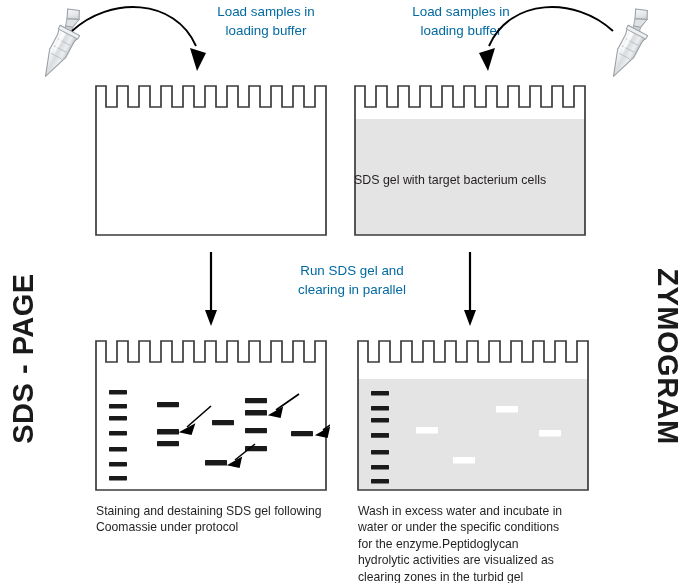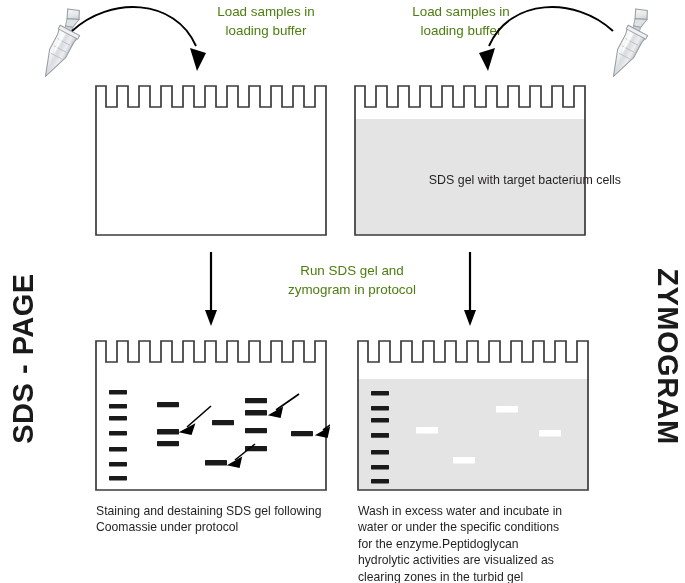--- a/index.html
+++ b/index.html
@@ -46,21 +46,21 @@
     width: 230px;
     text-align: center;
   }
 
   
   .step-text {
     position: absolute;
     font-size: 13.4px;
     line-height: 19px;
     text-align: center;
-    color: #4d7c0f;
+    color: #0369a1;
     white-space: pre-line;
   }
   .caption {
     position: absolute;
     font-size: 12.2px;
     line-height: 16.4px;
     text-align: left;
     color: #231f20;
     white-space: pre-line;
   }
@@ -159,21 +159,21 @@
     </svg>
   </div>
 
   <div class="step-text" style="left:186px; top:2px; width:160px;">Load samples in
 loading buffer</div>
 
   <div class="step-text" style="left:381px; top:2px; width:160px;">Load samples in
 loading buffer</div>
 
   <div class="step-text" style="left:262px; top:261px; width:180px;">Run SDS gel and
-zymogram in protocol</div>
+clearing in parallel</div>
 
   <div class="gel" style="left:95px; top:85px;">
     <svg width="235" height="152" viewBox="0 0 235 152">
 
       <path d="M1 1
                L11 1 L11 22 L22 22 L22 1
                L33 1 L33 22 L44 22 L44 1
                L55 1 L55 22 L66 22 L66 1
                L77 1 L77 22 L88 22 L88 1
                L99 1 L99 22 L110 22 L110 1
@@ -214,22 +214,22 @@
                L77 1 L77 22 L88 22 L88 1
                L99 1 L99 22 L110 22 L110 1
                L121 1 L121 22 L132 22 L132 1
                L143 1 L143 22 L154 22 L154 1
                L165 1 L165 22 L176 22 L176 1
                L187 1 L187 22 L198 22 L198 1
                L209 1 L209 22 L220 22 L220 1
                L231 1 L231 22
                L231 150 L1 150 Z" fill="none" stroke="#3b3b3b" stroke-width="1.7" stroke-linejoin="miter"></path>
     </svg>
-    <div class="abs" style="left:0; top:88px; width:235px; text-align:right;
-                font-size:12.4px; color:#231f20;padding-left:32px;">SDS gel with  target bacterium cells</div>
+    <div class="abs" style="left:0; top:88px; width:235px; text-align:left;
+                font-size:12.4px; color:#231f20;">SDS gel with  target bacterium cells</div>
   </div>
 
   <div class="gel" style="left:95px; top:340px;">
     <svg width="235" height="152" viewBox="0 0 235 152">
       <path d="M1 1
                L11 1 L11 22 L22 22 L22 1
                L33 1 L33 22 L44 22 L44 1
                L55 1 L55 22 L66 22 L66 1
                L77 1 L77 22 L88 22 L88 1
                L99 1 L99 22 L110 22 L110 1

